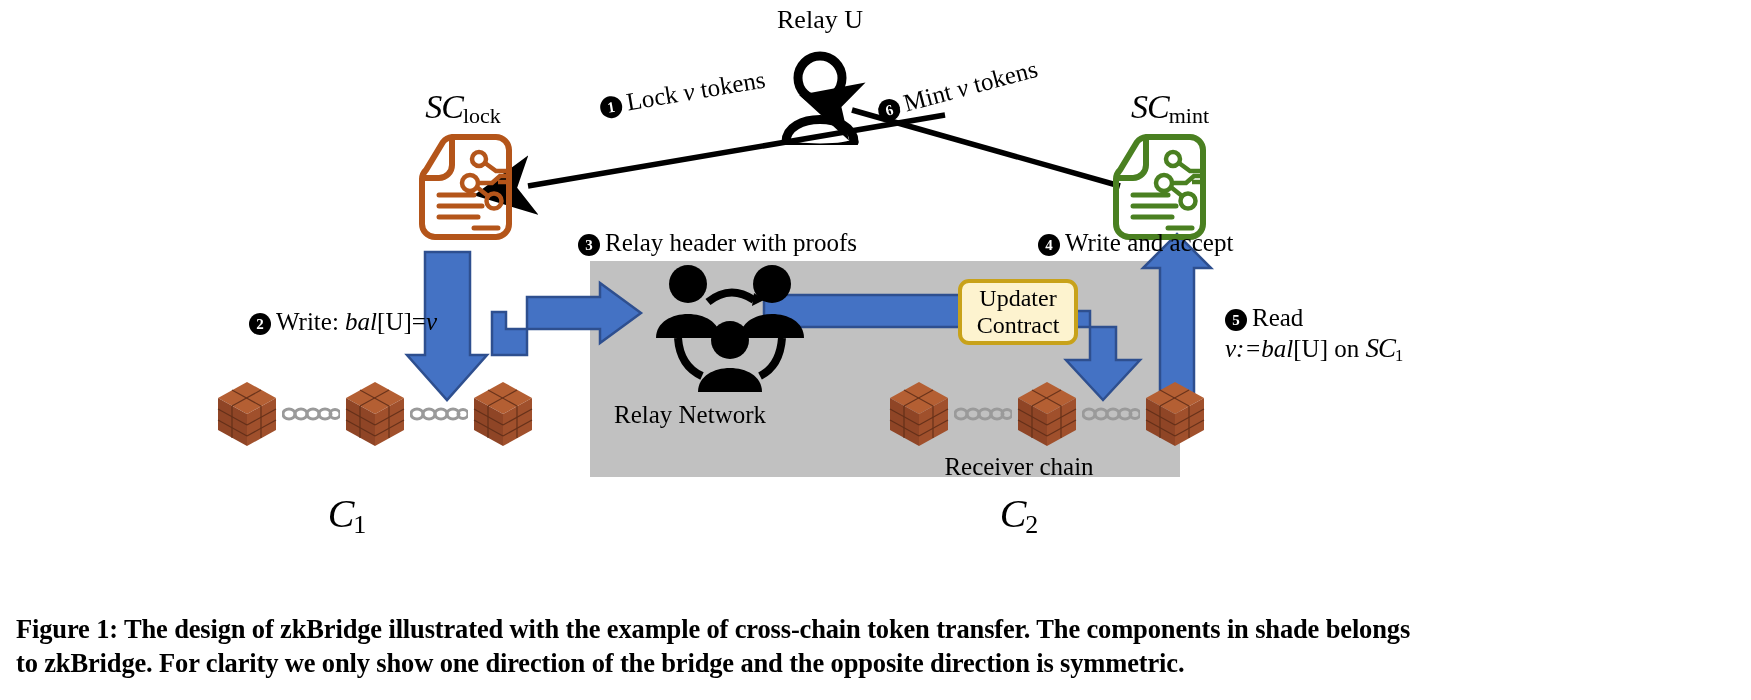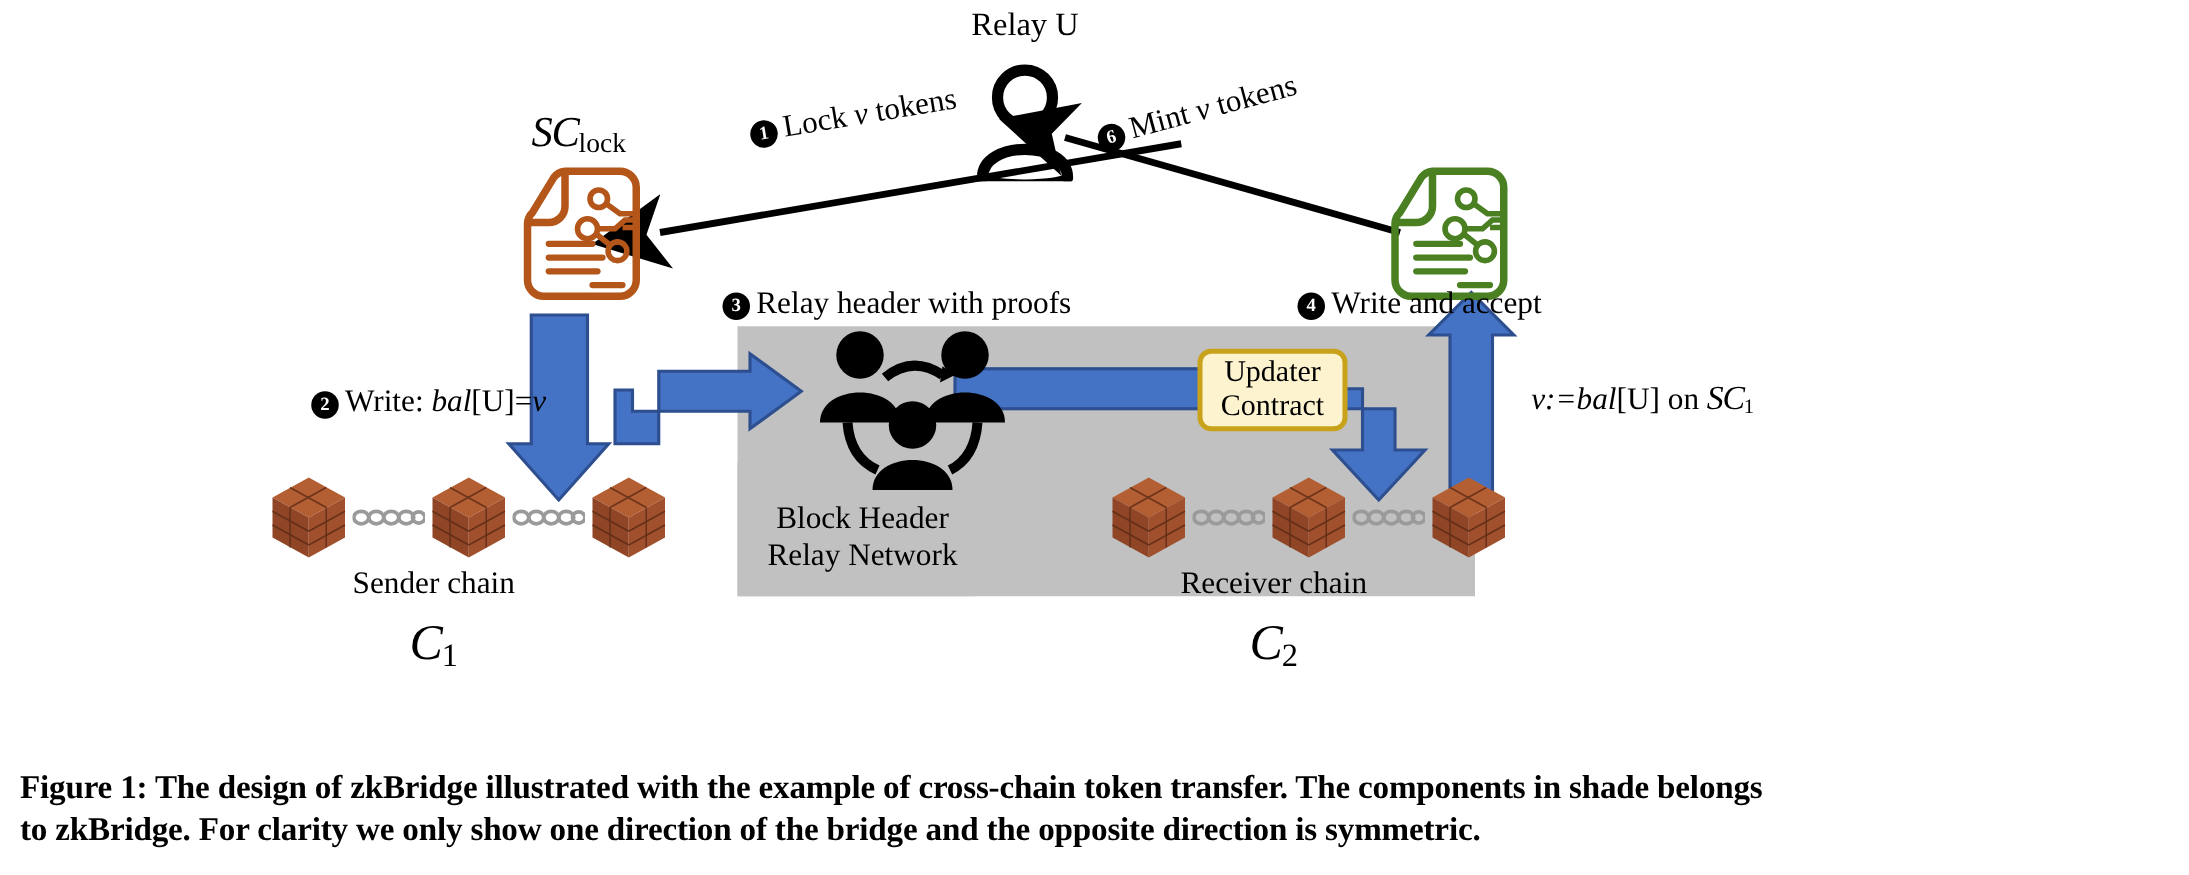--- a/index.html
+++ b/index.html
@@ -106,20 +106,23 @@
       <circle cx="61" cy="26" r="7"></circle>
       <path d="M67 30 L78 38 H91"></path>
       <circle cx="52" cy="50" r="8"></circle>
       <path d="M60 50 H74 L82 43 H91"></path>
       <path d="M60 55 L70 63"></path>
       <circle cx="76" cy="68" r="7.5"></circle>
       <line x1="80" y1="49" x2="91" y2="49"></line>
     </g>
   </svg>
 
+  <div class="abs" style="left:1100px;top:88px;width:140px;text-align:center;">
+    <span class="cal" style="font-size:34px;">SC</span><span class="sub" style="font-size:22px;">mint</span>
+  </div>
   <svg class="abs sc-icon" style="left:1112px;top:133px;" viewBox="0 0 95 108">
     <path d="M34 4 H78 a13 13 0 0 1 13 13 V91 a13 13 0 0 1 -13 13 H17 a13 13 0 0 1 -13 -13 V46 a13 13 0 0 1 4 -9 L25 9 a13 13 0 0 1 9 -5 Z" fill="none" stroke="#4a8021" stroke-width="6"></path>
     <path d="M34 4 V32 a13 13 0 0 1 -13 13 H4" fill="none" stroke="#4a8021" stroke-width="6"></path>
     <g stroke="#4a8021" stroke-width="5" stroke-linecap="round" fill="none">
       <line x1="21" y1="62" x2="56" y2="62"></line>
       <line x1="21" y1="73" x2="64" y2="73"></line>
       <line x1="21" y1="84" x2="60" y2="84"></line>
       <line x1="56" y1="95" x2="80" y2="95"></line>
     </g>
     <g stroke="#4a8021" stroke-width="4.5" fill="none">
@@ -148,20 +151,23 @@
   <div class="abs lbl" style="left:578px;top:228px;">
     <span class="step">3</span><span>Relay header with proofs</span>
   </div>
 
   <div class="abs lbl" style="left:1038px;top:228px;">
     <span class="step">4</span><span>Write and accept</span>
   </div>
 
   <div class="abs lbl" style="left:1225px;top:303px;">
     <div>
+      <span class="step">5</span><span>Read</span>
+    </div>
+    <div>
       <span class="it">v:=</span><span class="it">bal</span><span>[U] on </span><span class="cal" style="font-size:27px;">SC</span><span class="sub">1</span>
     </div>
   </div>
 
   <svg class="abs" style="left:650px;top:262px;" width="160" height="130" viewBox="0 0 160 130">
 
     <circle cx="38" cy="22" r="19" fill="#000"></circle>
     <path d="M6 76 C6 44 70 44 70 76 Z" fill="#000"></path>
 
     <circle cx="122" cy="22" r="19" fill="#000"></circle>
@@ -170,21 +176,20 @@
     <circle cx="80" cy="78" r="19" fill="#000"></circle>
     <path d="M48 130 C48 98 112 98 112 130 Z" fill="#000"></path>
 
     <path d="M58 40 Q80 22 104 38" fill="none" stroke="#000" stroke-width="8"></path>
     <path d="M104 31 L114 38 L102 44 Z" fill="#000"></path>
     <path d="M28 76 Q30 104 52 114" fill="none" stroke="#000" stroke-width="8"></path>
     <path d="M132 76 Q130 104 110 114" fill="none" stroke="#000" stroke-width="8"></path>
   </svg>
 
   <div class="abs netlabel" style="left:602px;top:400px;">
-    <div>Block Header</div>
     <div>Relay Network</div>
   </div>
 
   <div class="abs" id="updater">
     <div>Updater</div>
     <div>Contract</div>
   </div>
 
   <div class="abs chainrow" style="left:212px;top:378px;">
     <svg class="brickcube" viewBox="0 0 70 72">
@@ -246,21 +251,20 @@
           <line x1="6" y1="42" x2="35" y2="58"></line>
         <line x1="35" y1="47" x2="64" y2="31"></line>
           <line x1="35" y1="58" x2="64" y2="42"></line>
         <line x1="20" y1="12" x2="49" y2="28"></line>
           <line x1="49" y1="12" x2="20" y2="28"></line>
         <line x1="20" y1="28" x2="20" y2="60"></line>
           <line x1="49" y1="28" x2="49" y2="60"></line>
       </g>
     </svg>
   </div>
-  <div class="abs lbl" style="left:212px;top:452px;width:270px;text-align:center;">Sender chain</div>
   <div class="abs" style="left:212px;top:490px;width:270px;text-align:center;">
     <span class="cal" style="font-size:40px;">C</span><span class="sub" style="font-size:26px;">1</span>
   </div>
 
   <div class="abs chainrow" style="left:884px;top:378px;">
     <svg class="brickcube" viewBox="0 0 70 72">
       <polygon points="6,20 35,4 64,20 35,36" fill="#b45f33"></polygon>
       <polygon points="6,20 35,36 35,68 6,52" fill="#8f4526"></polygon>
       <polygon points="64,20 35,36 35,68 64,52" fill="#a0502c"></polygon>
       <g stroke="#5d2c17" stroke-width="1.2" fill="none" opacity="0.85">

